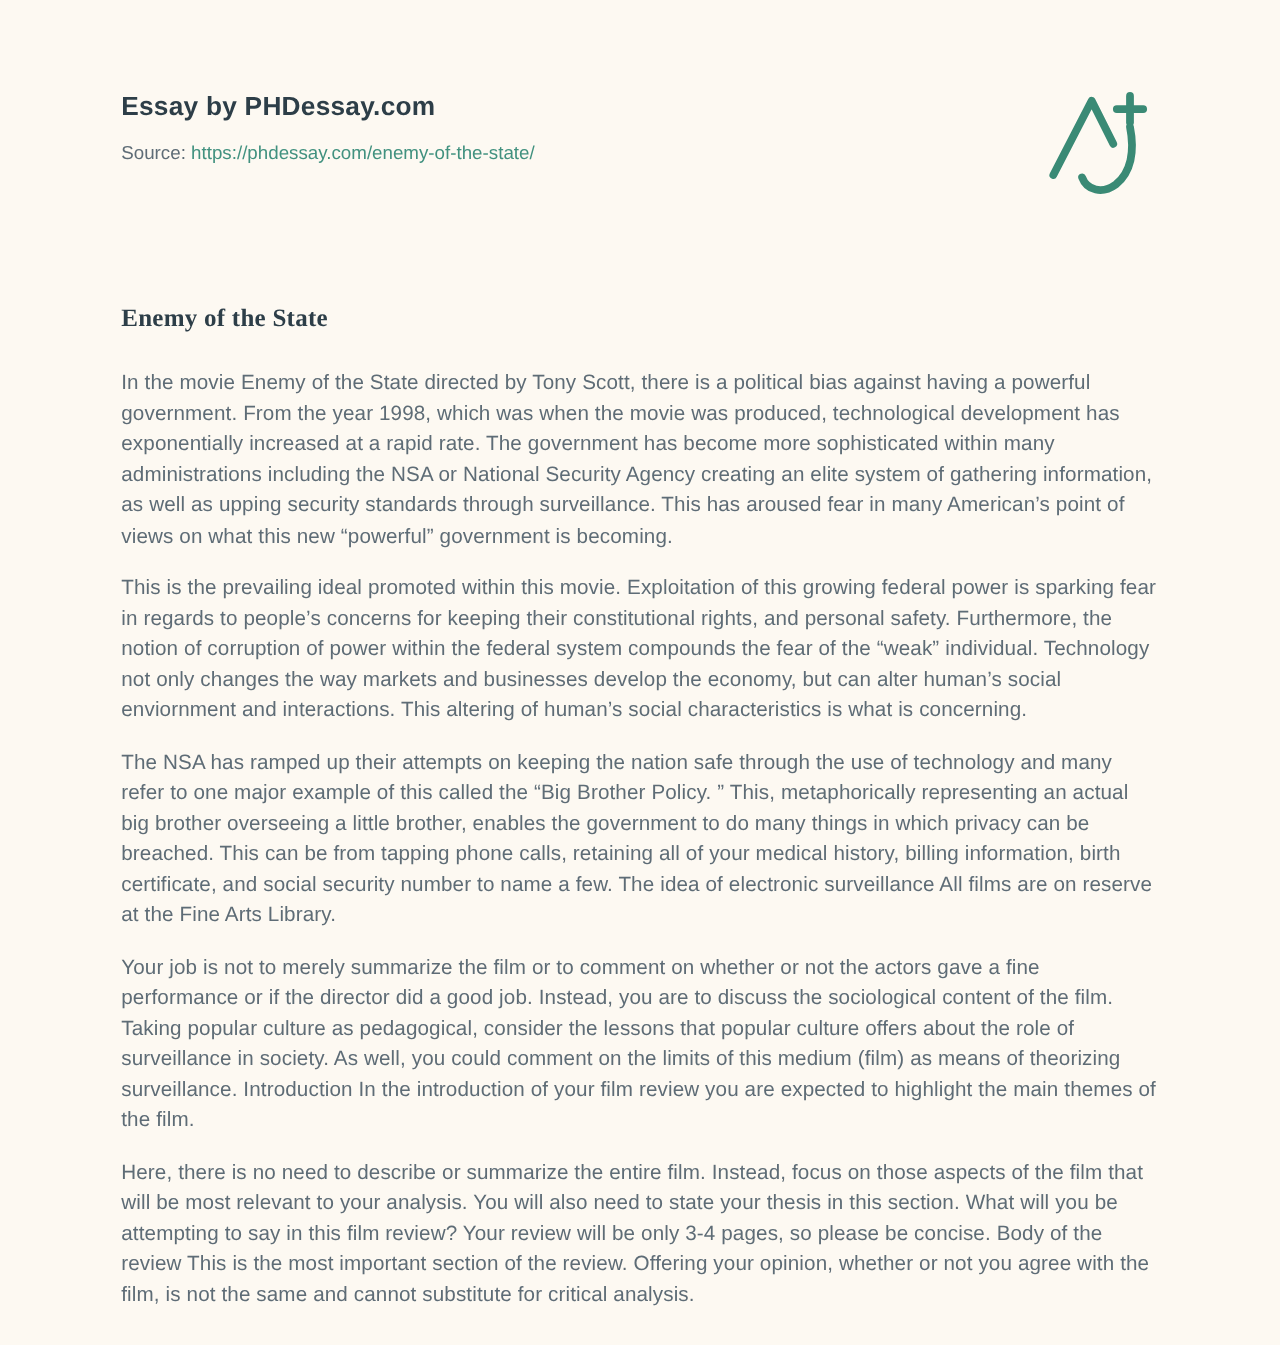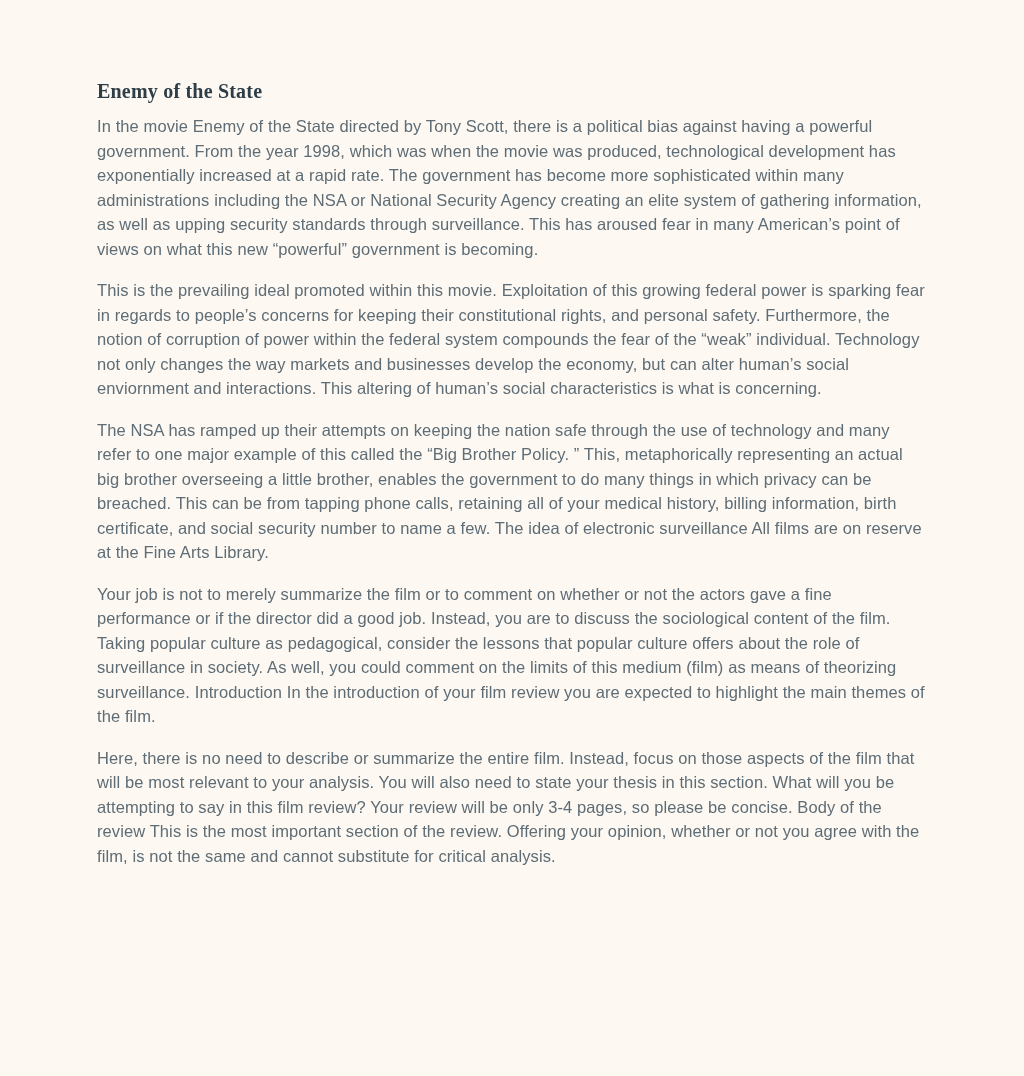--- a/index.html
+++ b/index.html
@@ -55,36 +55,59 @@
   }
   .essay-title {
     margin: 80px 0 0 0;
     font-size: 20px;
     font-weight: 600;
     color: var(--heading-color, #2d3e48);
     font-family: "Liberation Serif", serif;
     letter-spacing: 0.2px;
   }
   .essay-body {
-    margin-top: 11px;
+    margin-top: 27px;
   }
   .essay-body p {
     margin: 0 0 17px 0;
     max-width: 832px;
     font-size: 16.5px;
     line-height: 24.5px;
     letter-spacing: 0.1px;
     color: var(--body-color, #5e6c76);
   }
 </style>
 </head>
 <body>
 
 <div class="page">
 
+  <header class="page-header">
+    <div class="header-left">
+      <h1 class="site-title">Essay by PHDessay.com</h1>
+      <p class="source-line">
+        <span>Source:</span>
+        <a href="#">https://phdessay.com/enemy-of-the-state/</a>
+      </p>
+    </div>
+
+    <div class="logo">
+      <svg viewBox="0 0 96 96" xmlns="http://www.w3.org/2000/svg" aria-hidden="true">
+        <g fill="none" stroke="#3a8a75" stroke-width="6.5" stroke-linecap="round" stroke-linejoin="round">
+
+          <path d="M8,72 L40,10 L58,46"></path>
+
+          <path d="M72,6 L72,28"></path>
+          <path d="M61,17 L83,17"></path>
+
+          <path d="M72,32 C76,52 73,70 60,80 C49,88 36,85 32,74"></path>
+        </g>
+      </svg>
+    </div>
+  </header>
 
   <main>
     <h2 class="essay-title">Enemy of the State</h2>
     <div class="essay-body">
         <p>In the movie Enemy of the State directed by Tony Scott, there is a political bias against having a powerful government. From the year 1998, which was when the movie was produced, technological development has exponentially increased at a rapid rate. The government has become more sophisticated within many administrations including the NSA or National Security Agency creating an elite system of gathering information, as well as upping security standards through surveillance. This has aroused fear in many American’s point of views on what this new “powerful” government is becoming.</p>
         <p>This is the prevailing ideal promoted within this movie. Exploitation of this growing federal power is sparking fear in regards to people’s concerns for keeping their constitutional rights, and personal safety. Furthermore, the notion of corruption of power within the federal system compounds the fear of the “weak” individual. Technology not only changes the way markets and businesses develop the economy, but can alter human’s social enviornment and interactions. This altering of human’s social characteristics is what is concerning.</p>
         <p>The NSA has ramped up their attempts on keeping the nation safe through the use of technology and many refer to one major example of this called the “Big Brother Policy. ” This, metaphorically representing an actual big brother overseeing a little brother, enables the government to do many things in which privacy can be breached. This can be from tapping phone calls, retaining all of your medical history, billing information, birth certificate, and social security number to name a few. The idea of electronic surveillance All films are on reserve at the Fine Arts Library.</p>
         <p>Your job is not to merely summarize the film or to comment on whether or not the actors gave a fine performance or if the director did a good job. Instead, you are to discuss the sociological content of the film. Taking popular culture as pedagogical, consider the lessons that popular culture offers about the role of surveillance in society. As well, you could comment on the limits of this medium (film) as means of theorizing surveillance. Introduction In the introduction of your film review you are expected to highlight the main themes of the film.</p>
         <p>Here, there is no need to describe or summarize the entire film. Instead, focus on those aspects of the film that will be most relevant to your analysis. You will also need to state your thesis in this section. What will you be attempting to say in this film review? Your review will be only 3-4 pages, so please be concise. Body of the review This is the most important section of the review. Offering your opinion, whether or not you agree with the film, is not the same and cannot substitute for critical analysis.</p>
       </div>

